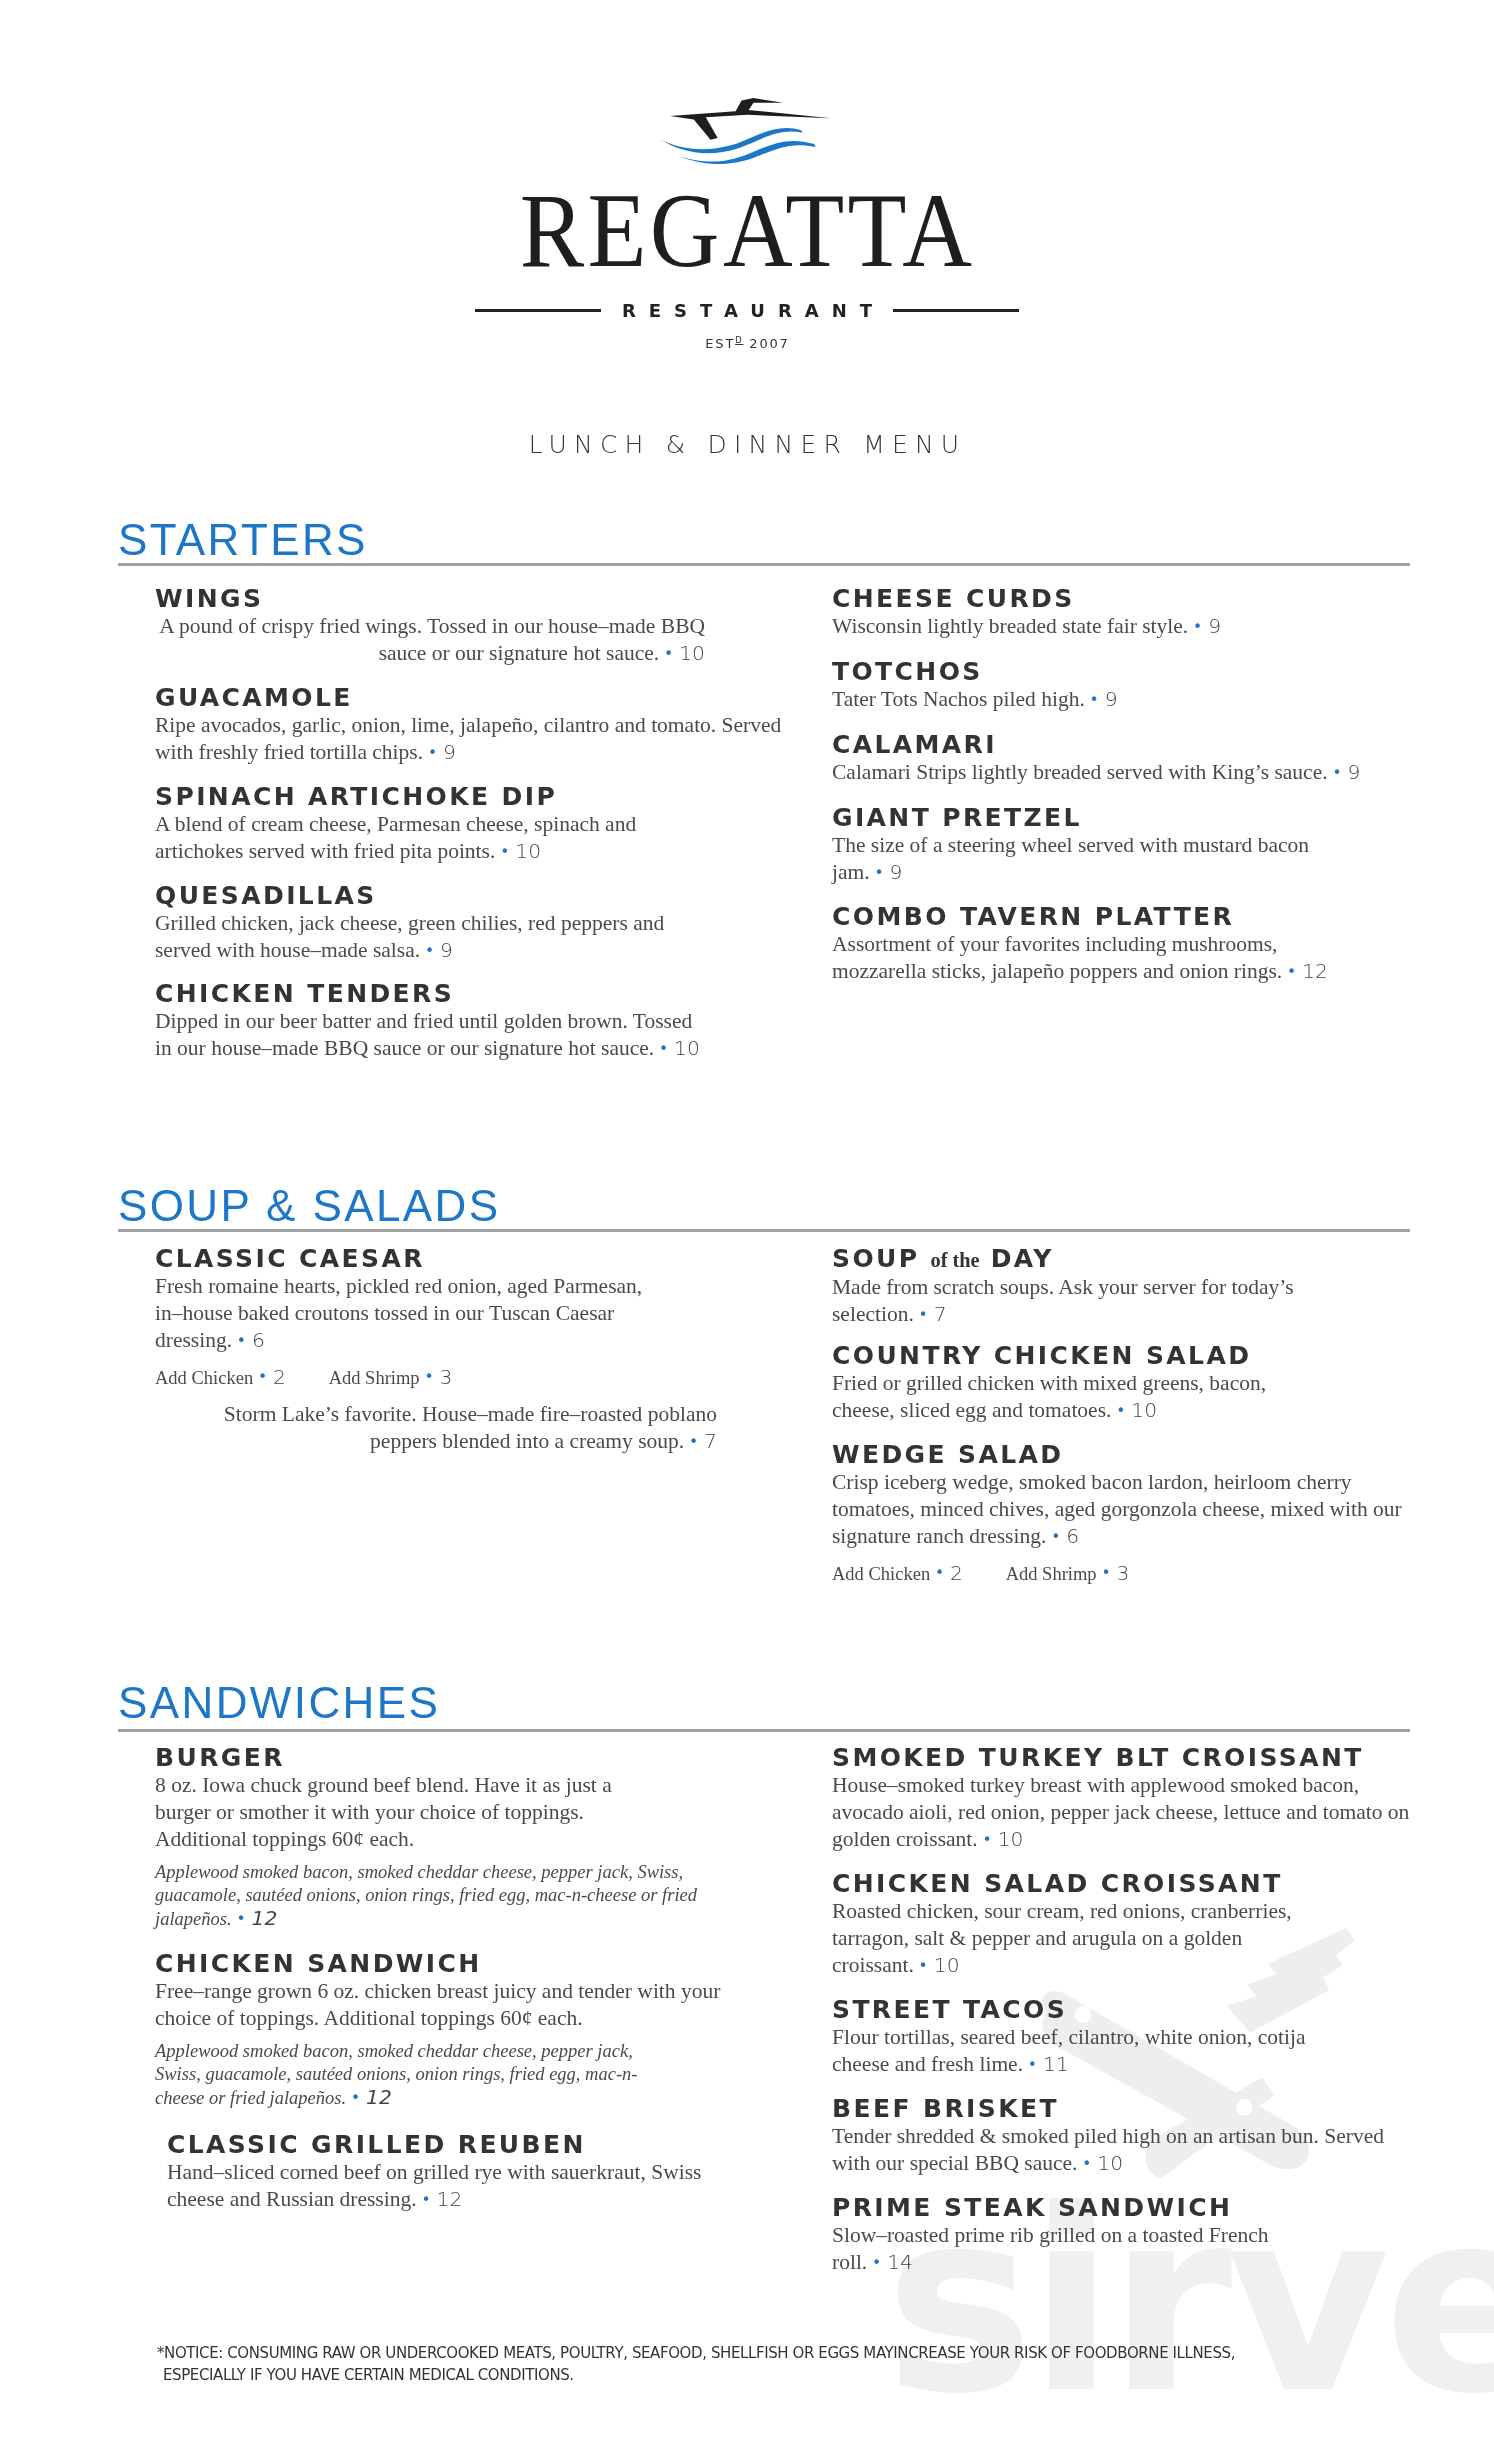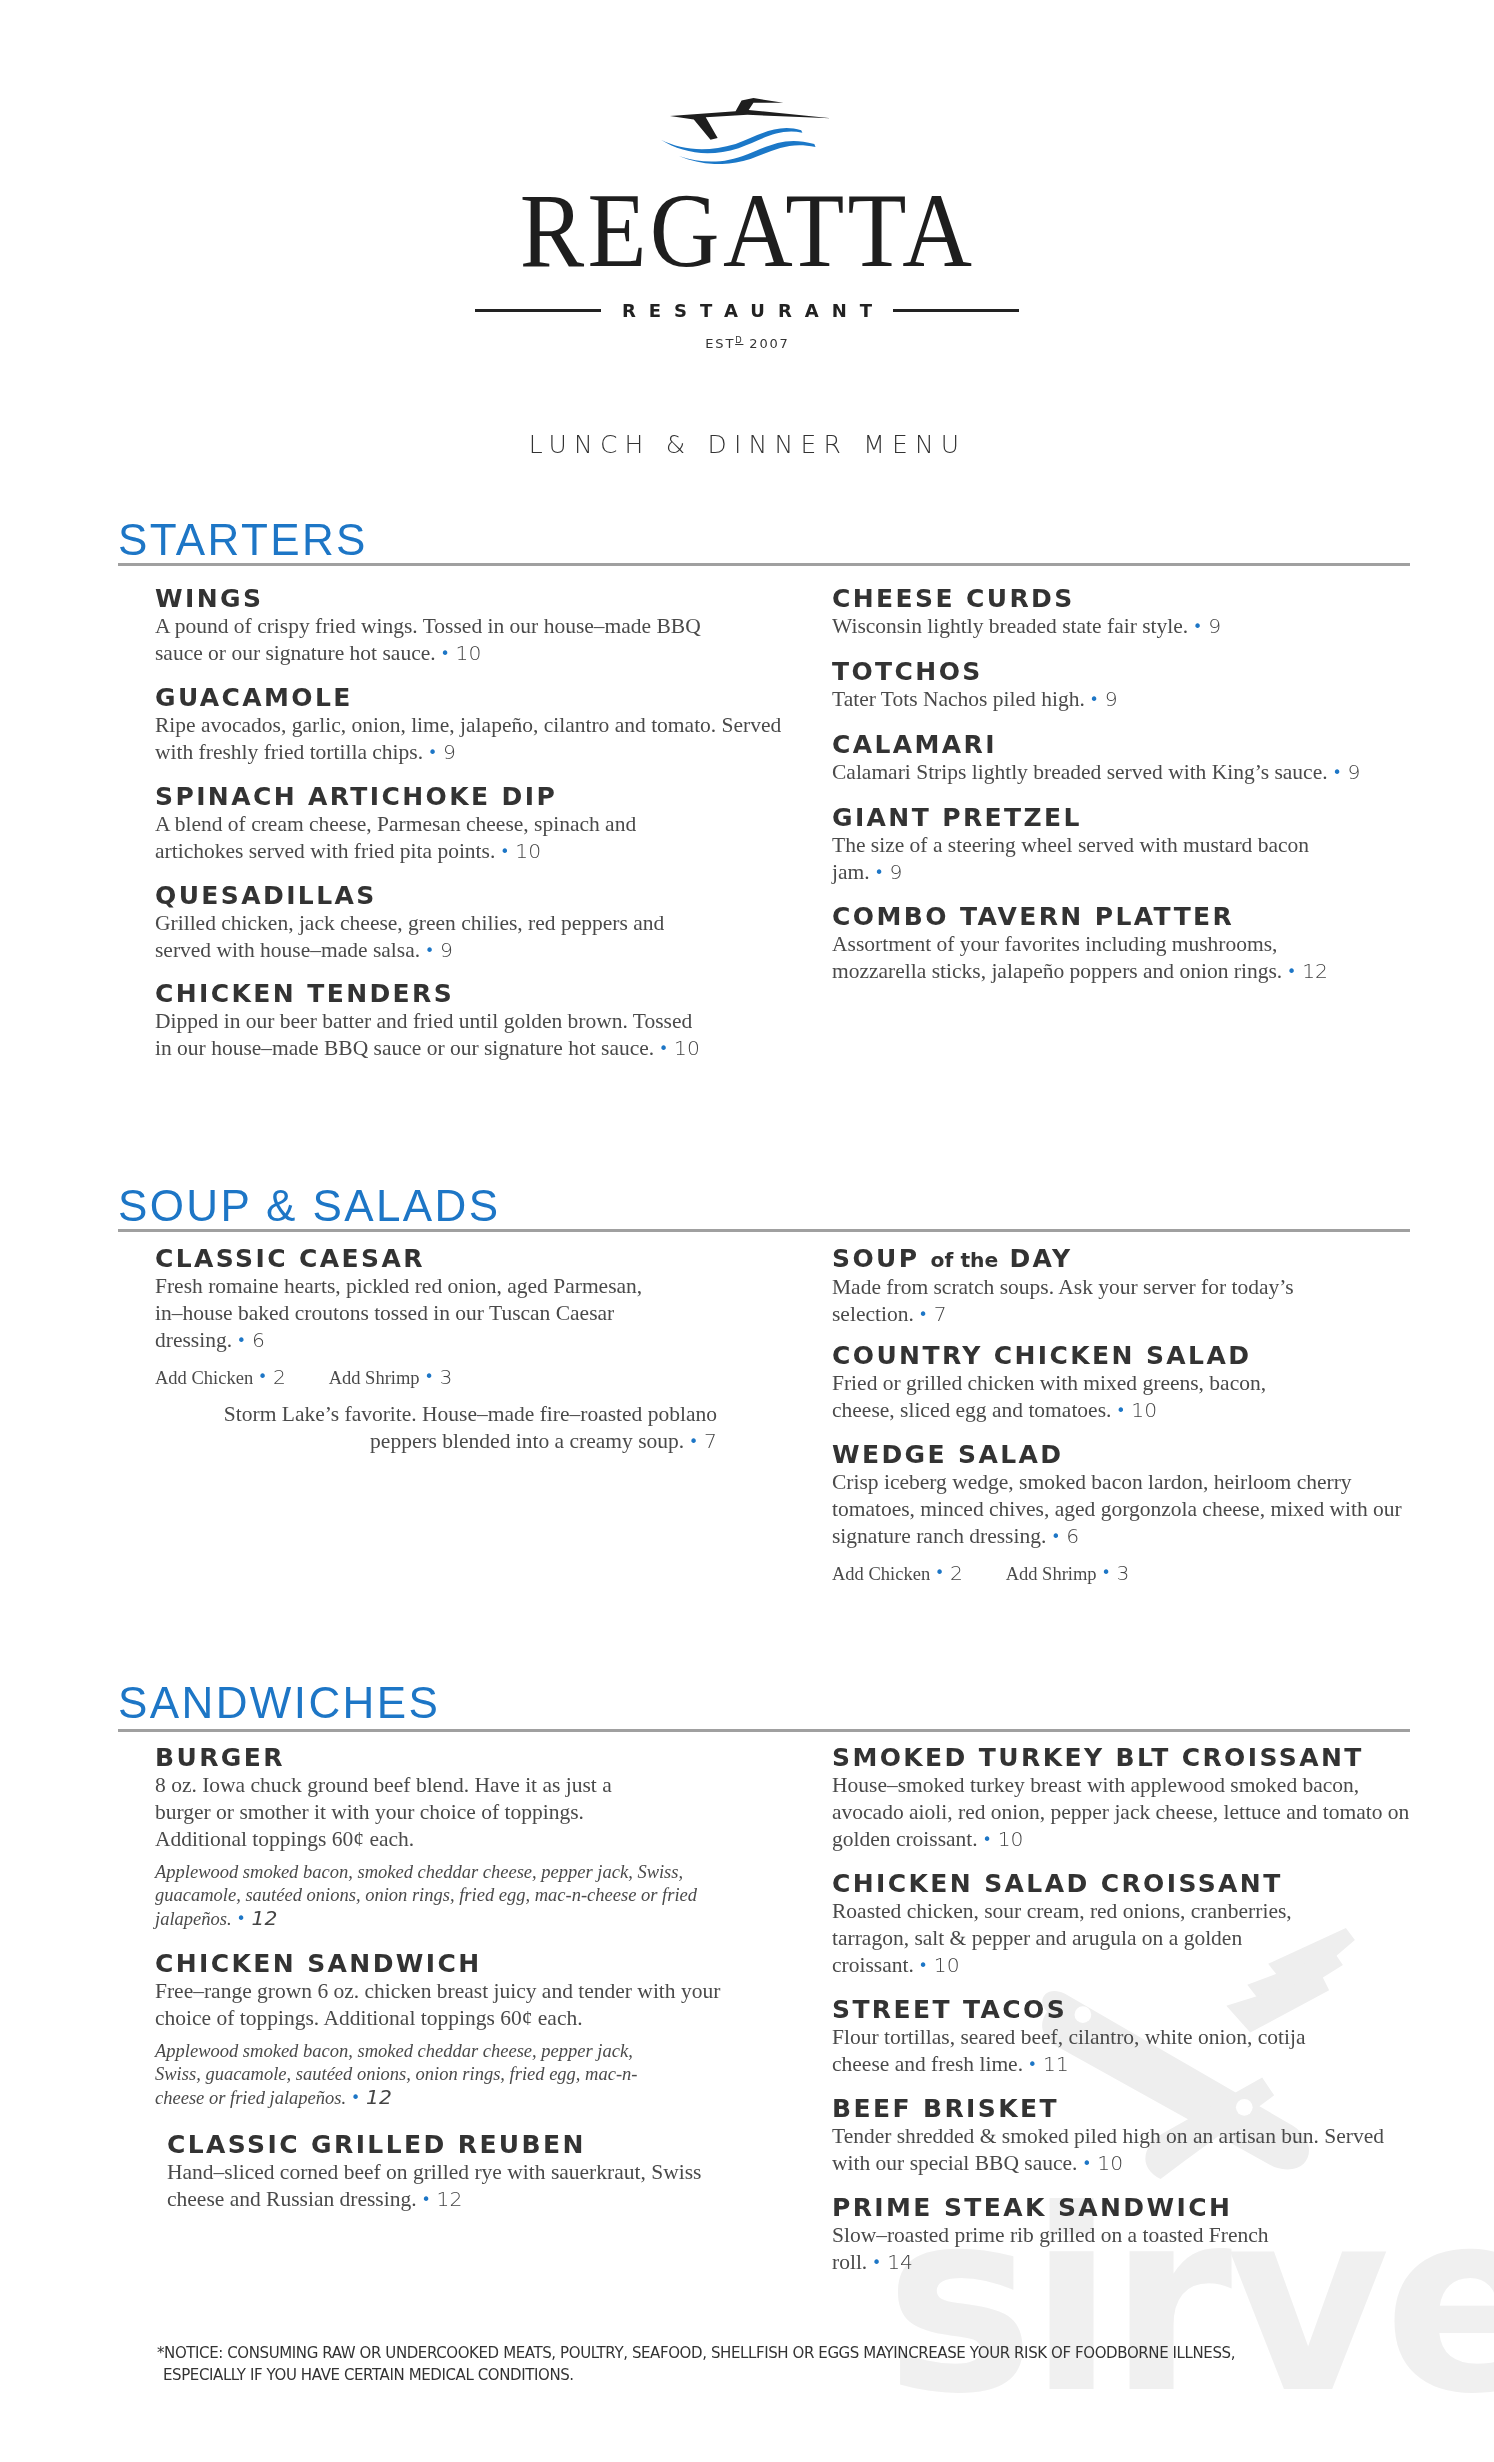--- a/index.html
+++ b/index.html
@@ -33,21 +33,21 @@
                    line-height:1; color:#1d76c6; letter-spacing:2.4px; }
   .section-rule { position:absolute; left:118px; width:1292px; height:3px; background:#a0a0a0; }
 
   .col { position:absolute; width:634px; }
   .col.left { left:155px; }
   .col.right { left:832px; width:598px; }
 
   .item { position:absolute; left:0; width:100%; }
   .item-name { font-family:"DejaVu Sans", sans-serif; font-weight:bold; font-size:25px; line-height:30px;
                color:#333; letter-spacing:2.4px; white-space:nowrap; }
-  .item-name .small { font-size:20.3px; letter-spacing:0; }
+  .item-name .small { font-size:20.3px; letter-spacing:0;font-family:Liberation Serif, serif; }
   .item-desc { font-family:"Liberation Serif", serif; font-size:21.5px; line-height:27px; color:#4a4a4a;
                margin-top:-1.2px; }
   .item-desc.italic { font-style:italic; font-size:18.5px; line-height:23px; margin-top:8.4px; }
   .dot { color:#1d76c6; font-family:"DejaVu Sans", sans-serif; font-size:15.5px; padding:0 6px 0 4.8px; vertical-align:1.2px; }
   .price { font-family:"DejaVu Sans", sans-serif; font-weight:300; font-size:20.3px; color:#444; }
   .addons { font-family:"Liberation Serif", serif; font-size:18.5px; color:#4a4a4a; margin-top:10px; }
   .addon { display:inline-block; margin-right:38px; }
 
   .notice { position:absolute; left:157px; top:2342px; width:1136px; font-family:"DejaVu Sans", sans-serif;
             font-size:15px; line-height:22px; color:#333; letter-spacing:-0.4px; }
@@ -86,21 +86,21 @@
     <span>2007</span>
   </div>
   <div class="subtitle">LUNCH &amp; DINNER MENU</div>
 
   <div class="section-title" style="top:518px;">STARTERS</div>
   <div class="section-rule" style="top:563px;"></div>
 
   <div class="col left" style="top:0;">
     <div class="item" style="top:584px;">
       <div class="item-name">WINGS</div>
-      <div class="item-desc" style="width:550px;"><span>A pound of crispy fried wings. Tossed in our house–made BBQ sauce or our signature hot sauce.</span><span class="dot">•</span><span class="price">10</span></div>
+      <div class="item-desc" style="width:550px;text-align:right;"><span>A pound of crispy fried wings. Tossed in our house–made BBQ sauce or our signature hot sauce.</span><span class="dot">•</span><span class="price">10</span></div>
     </div>
     <div class="item" style="top:683px;">
       <div class="item-name">GUACAMOLE</div>
       <div class="item-desc" style="width:634px;"><span>Ripe avocados, garlic, onion, lime, jalapeño, cilantro and tomato. Served with freshly fried tortilla chips.</span><span class="dot">•</span><span class="price">9</span></div>
     </div>
     <div class="item" style="top:782px;">
       <div class="item-name">SPINACH ARTICHOKE DIP</div>
       <div class="item-desc" style="width:550px;"><span>A blend of cream cheese, Parmesan cheese, spinach and artichokes served with fried pita points.</span><span class="dot">•</span><span class="price">10</span></div>
     </div>
     <div class="item" style="top:881px;">

